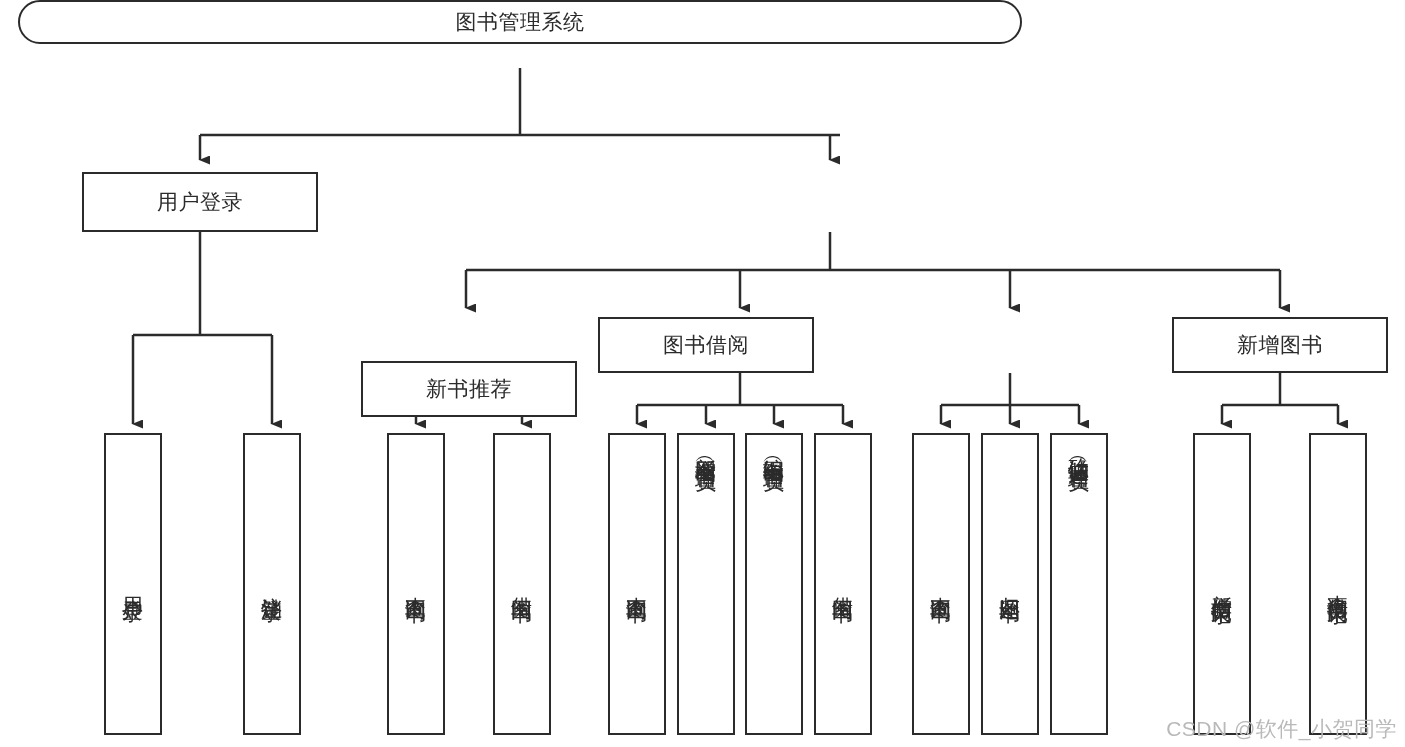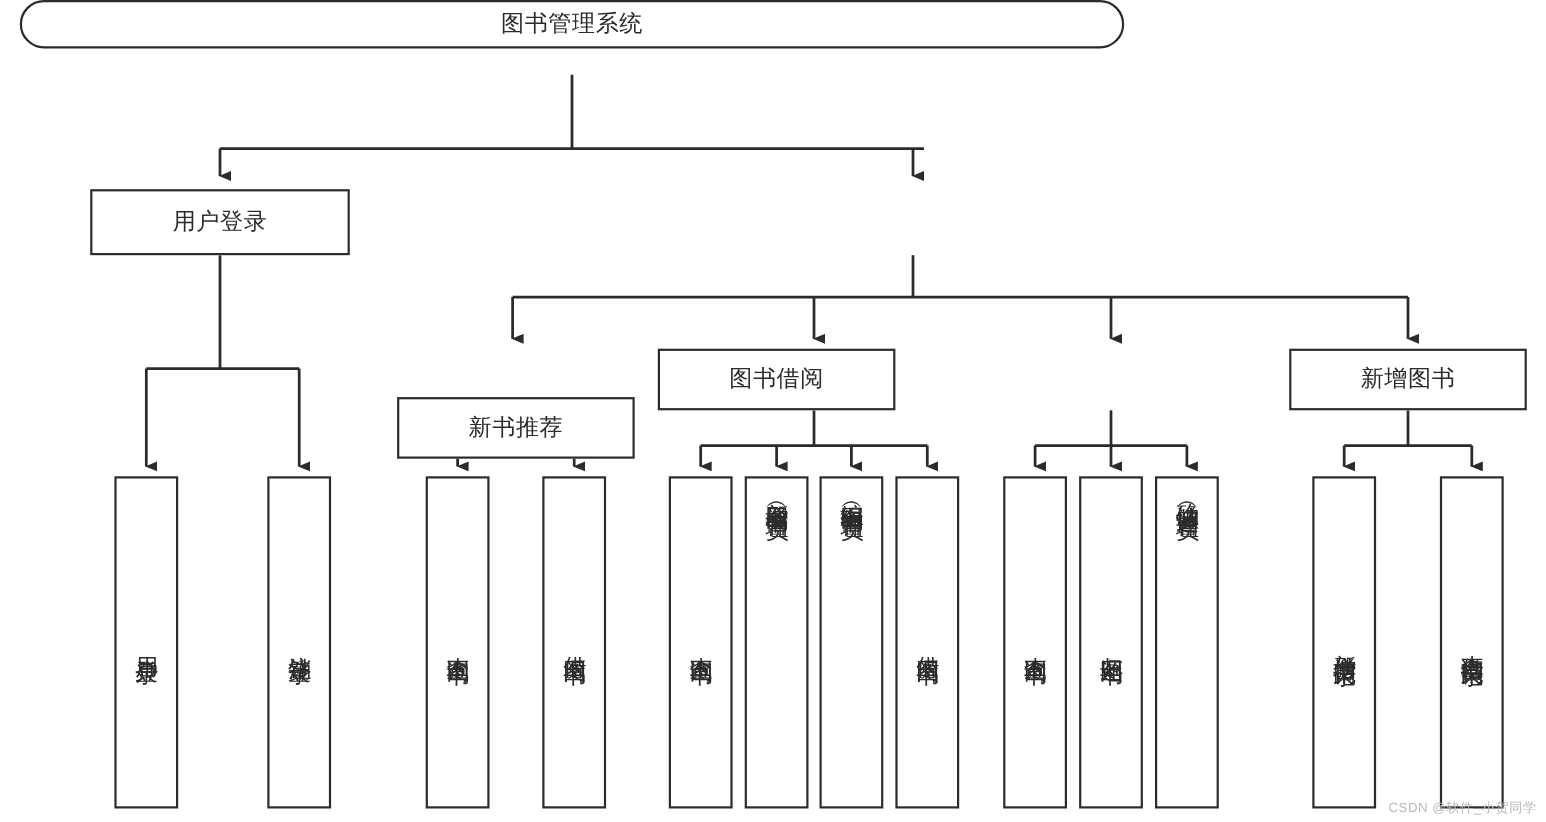--- a/index.html
+++ b/index.html
@@ -58,21 +58,21 @@
     text-orientation: upright;
     line-height: 1.0;
     letter-spacing: 2px;
     white-space: normal;
   }
   #watermark {
     position: absolute;
     right: 8px;
     bottom: 4px;
     color: #b9b9b9;
-    font-size: 12px;
+    font-size: 21px;
     letter-spacing: 0.5px;
     z-index: 3;
     white-space: nowrap;
   }
 </style>
 </head>
 <body>
 
 <div id="diagram-root">
 

